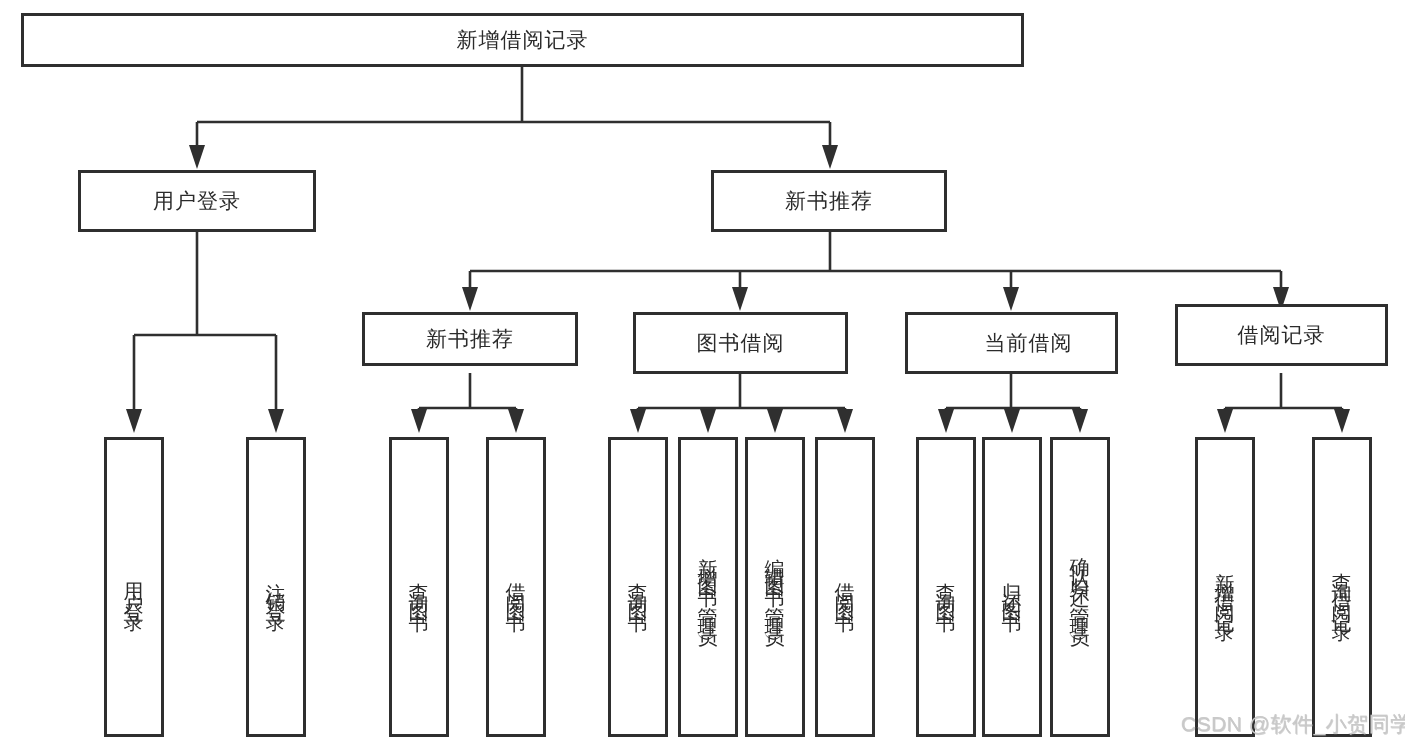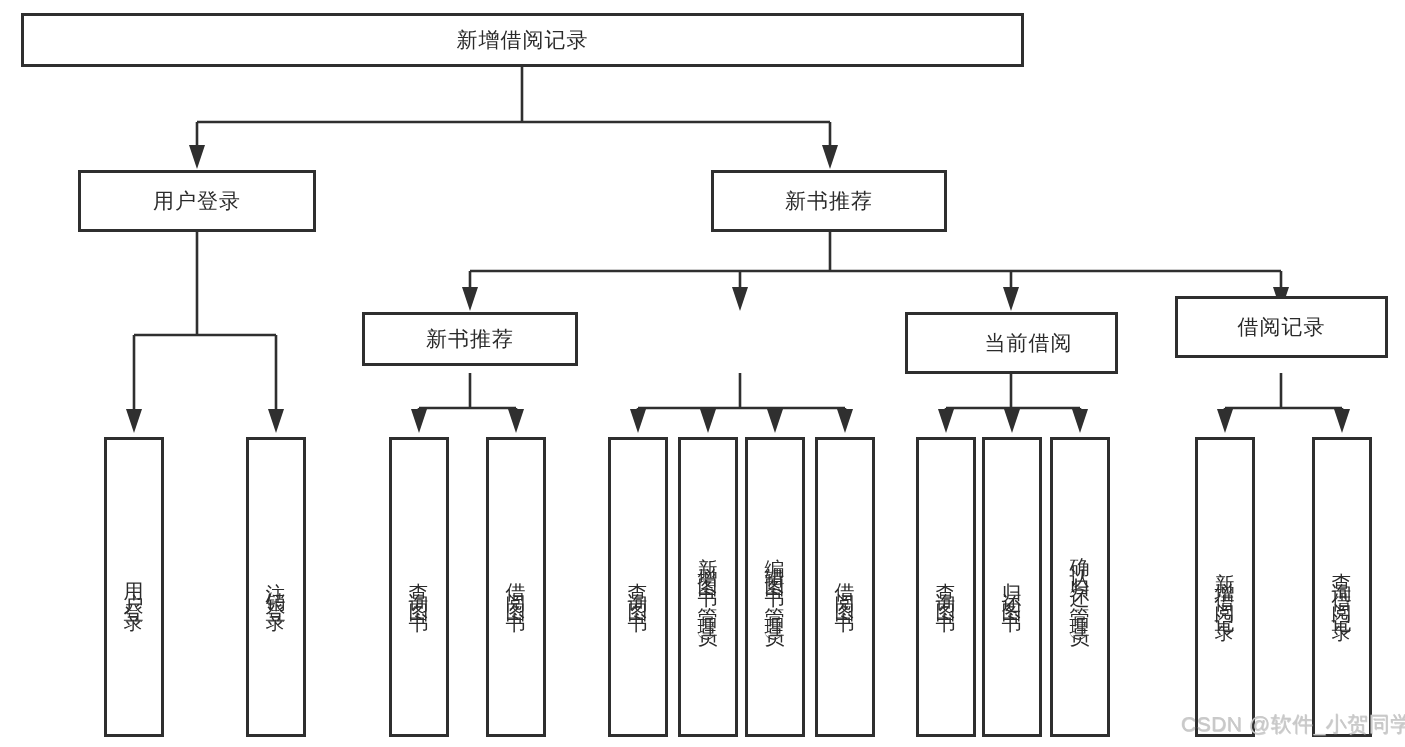--- a/index.html
+++ b/index.html
@@ -120,24 +120,27 @@
   <div class="box" style="left:78px;top:170px;width:238px;height:62px;">
     <span>用户登录</span>
   </div>
   <div class="box" style="left:711px;top:170px;width:236px;height:62px;">
     <span>新书推荐</span>
   </div>
 
   <div class="box" style="left:362px;top:312px;width:216px;height:54px;">
     <span>新书推荐</span>
   </div>
+  <div class="box" style="left:633px;top:312px;width:215px;height:62px;">
+    <span>图书借阅</span>
+  </div>
   <div class="box" style="left:905px;top:312px;width:213px;height:62px;padding-left:34px;">
     <span>当前借阅</span>
   </div>
-  <div class="box" style="left:1175px;top:296px;width:213px;height:62px;">
+  <div class="box" style="left:1175px;top:304px;width:213px;height:62px;">
     <span>借阅记录</span>
   </div>
 
   <div class="box leaf" style="left:104px;">
     <span class="vlabel">用户登录</span>
   </div>
   <div class="box leaf" style="left:246px;">
     <span class="vlabel">注销登录</span>
   </div>
 

